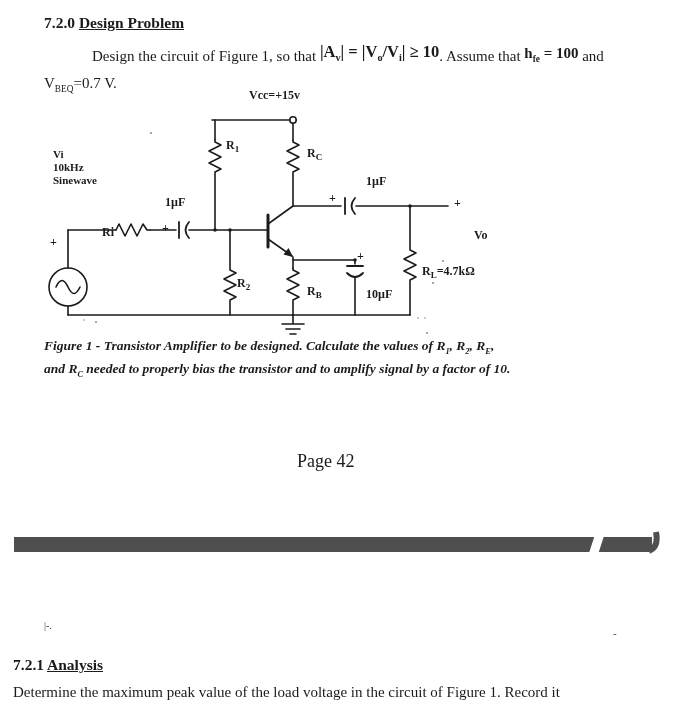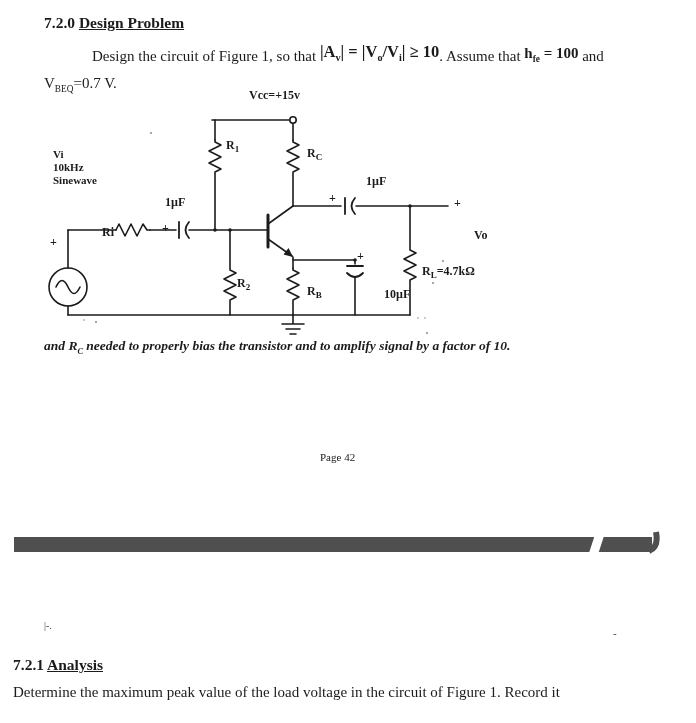--- a/index.html
+++ b/index.html
@@ -18,21 +18,21 @@
 
   .circuit-svg { position:absolute; left:0; top:0; width:696px; height:723px; z-index:1; pointer-events:none; }
 
   .clabel { position:absolute; z-index:2; font-weight:bold; font-size:12px; white-space:nowrap; line-height:12px; }
   .clabel sub { font-size:9px; }
   .src-label { position:absolute; left:53px; top:148px; z-index:2; font-weight:bold; font-size:11px; line-height:13px; }
   .plus { position:absolute; z-index:2; font-weight:bold; font-size:12px; line-height:12px; }
 
   .caption { position:absolute; left:44px; top:337px; font-size:13.5px; font-weight:bold; font-style:italic; line-height:17px; white-space:nowrap; }
 
-  .page-number { position:absolute; left:320px; top:451px; font-size:11px; }
+  .page-number { position:absolute; left:297px; top:451px; font-size:18px; }
 
   .scan-bar { position:absolute; left:14px; top:537px; width:638px; height:15px; background:#4f4f4f; z-index:1; }
   .scan-bar-slash { position:absolute; left:592px; top:532px; width:9px; height:25px; background:#ffffff; transform:rotate(18deg); z-index:2; }
 
   .stray-left { position:absolute; left:44px; top:620px; font-size:10px; color:#3d3d3d; }
   .stray-right { position:absolute; left:613px; top:627px; font-size:11px; color:#3d3d3d; }
 
   .analysis-heading { position:absolute; left:13px; top:656px; font-size:15.5px; font-weight:bold; white-space:nowrap; }
   .analysis-body { position:absolute; left:13px; top:684px; width:680px; font-size:15px; }
 </style>
@@ -126,26 +126,27 @@
   <div class="plus" style="left:162px; top:222px;">+</div>
   <div class="src-label">
     <div>Vi</div>
     <div>10kHz</div>
     <div>Sinewave</div>
   </div>
   <div class="plus" style="left:50px; top:236px;">+</div>
   <div class="clabel" style="left:237px; top:277px;"><span>R</span><sub>2</sub></div>
   <div class="clabel" style="left:307px; top:285px;text-align:center;"><span>R</span><sub>B</sub></div>
   <div class="plus" style="left:357px; top:250px;">+</div>
-  <div class="clabel" style="left:384px; top:288px;">10µF</div>
+  <div class="clabel" style="left:366px; top:288px;">10µF</div>
   <div class="clabel" style="left:422px; top:258px;margin-top:7px;"><span>R</span><sub>L</sub><span>=4.7kΩ</span></div>
   <div class="plus" style="left:454px; top:197px;">+</div>
   <div class="clabel" style="left:450px; top:229px;margin-left:24px;">Vo</div>
 
   <div class="caption">
+    <div><span>Figure 1 - </span><span>Transistor Amplifier to be designed. Calculate the values of R</span><sub>1</sub><span>, R</span><sub>2</sub><span>, R</span><sub>E</sub><span>,</span></div>
     <div><span>and R</span><sub>C</sub><span> needed to properly bias the transistor and to amplify signal by a factor of 10.</span></div>
   </div>
 
   <div class="page-number">Page 42</div>
 
   <div class="scan-bar"></div>
   <div class="scan-bar-slash"></div>
 
   <div class="stray-left">|-.</div>
   <div class="stray-right">-</div>

